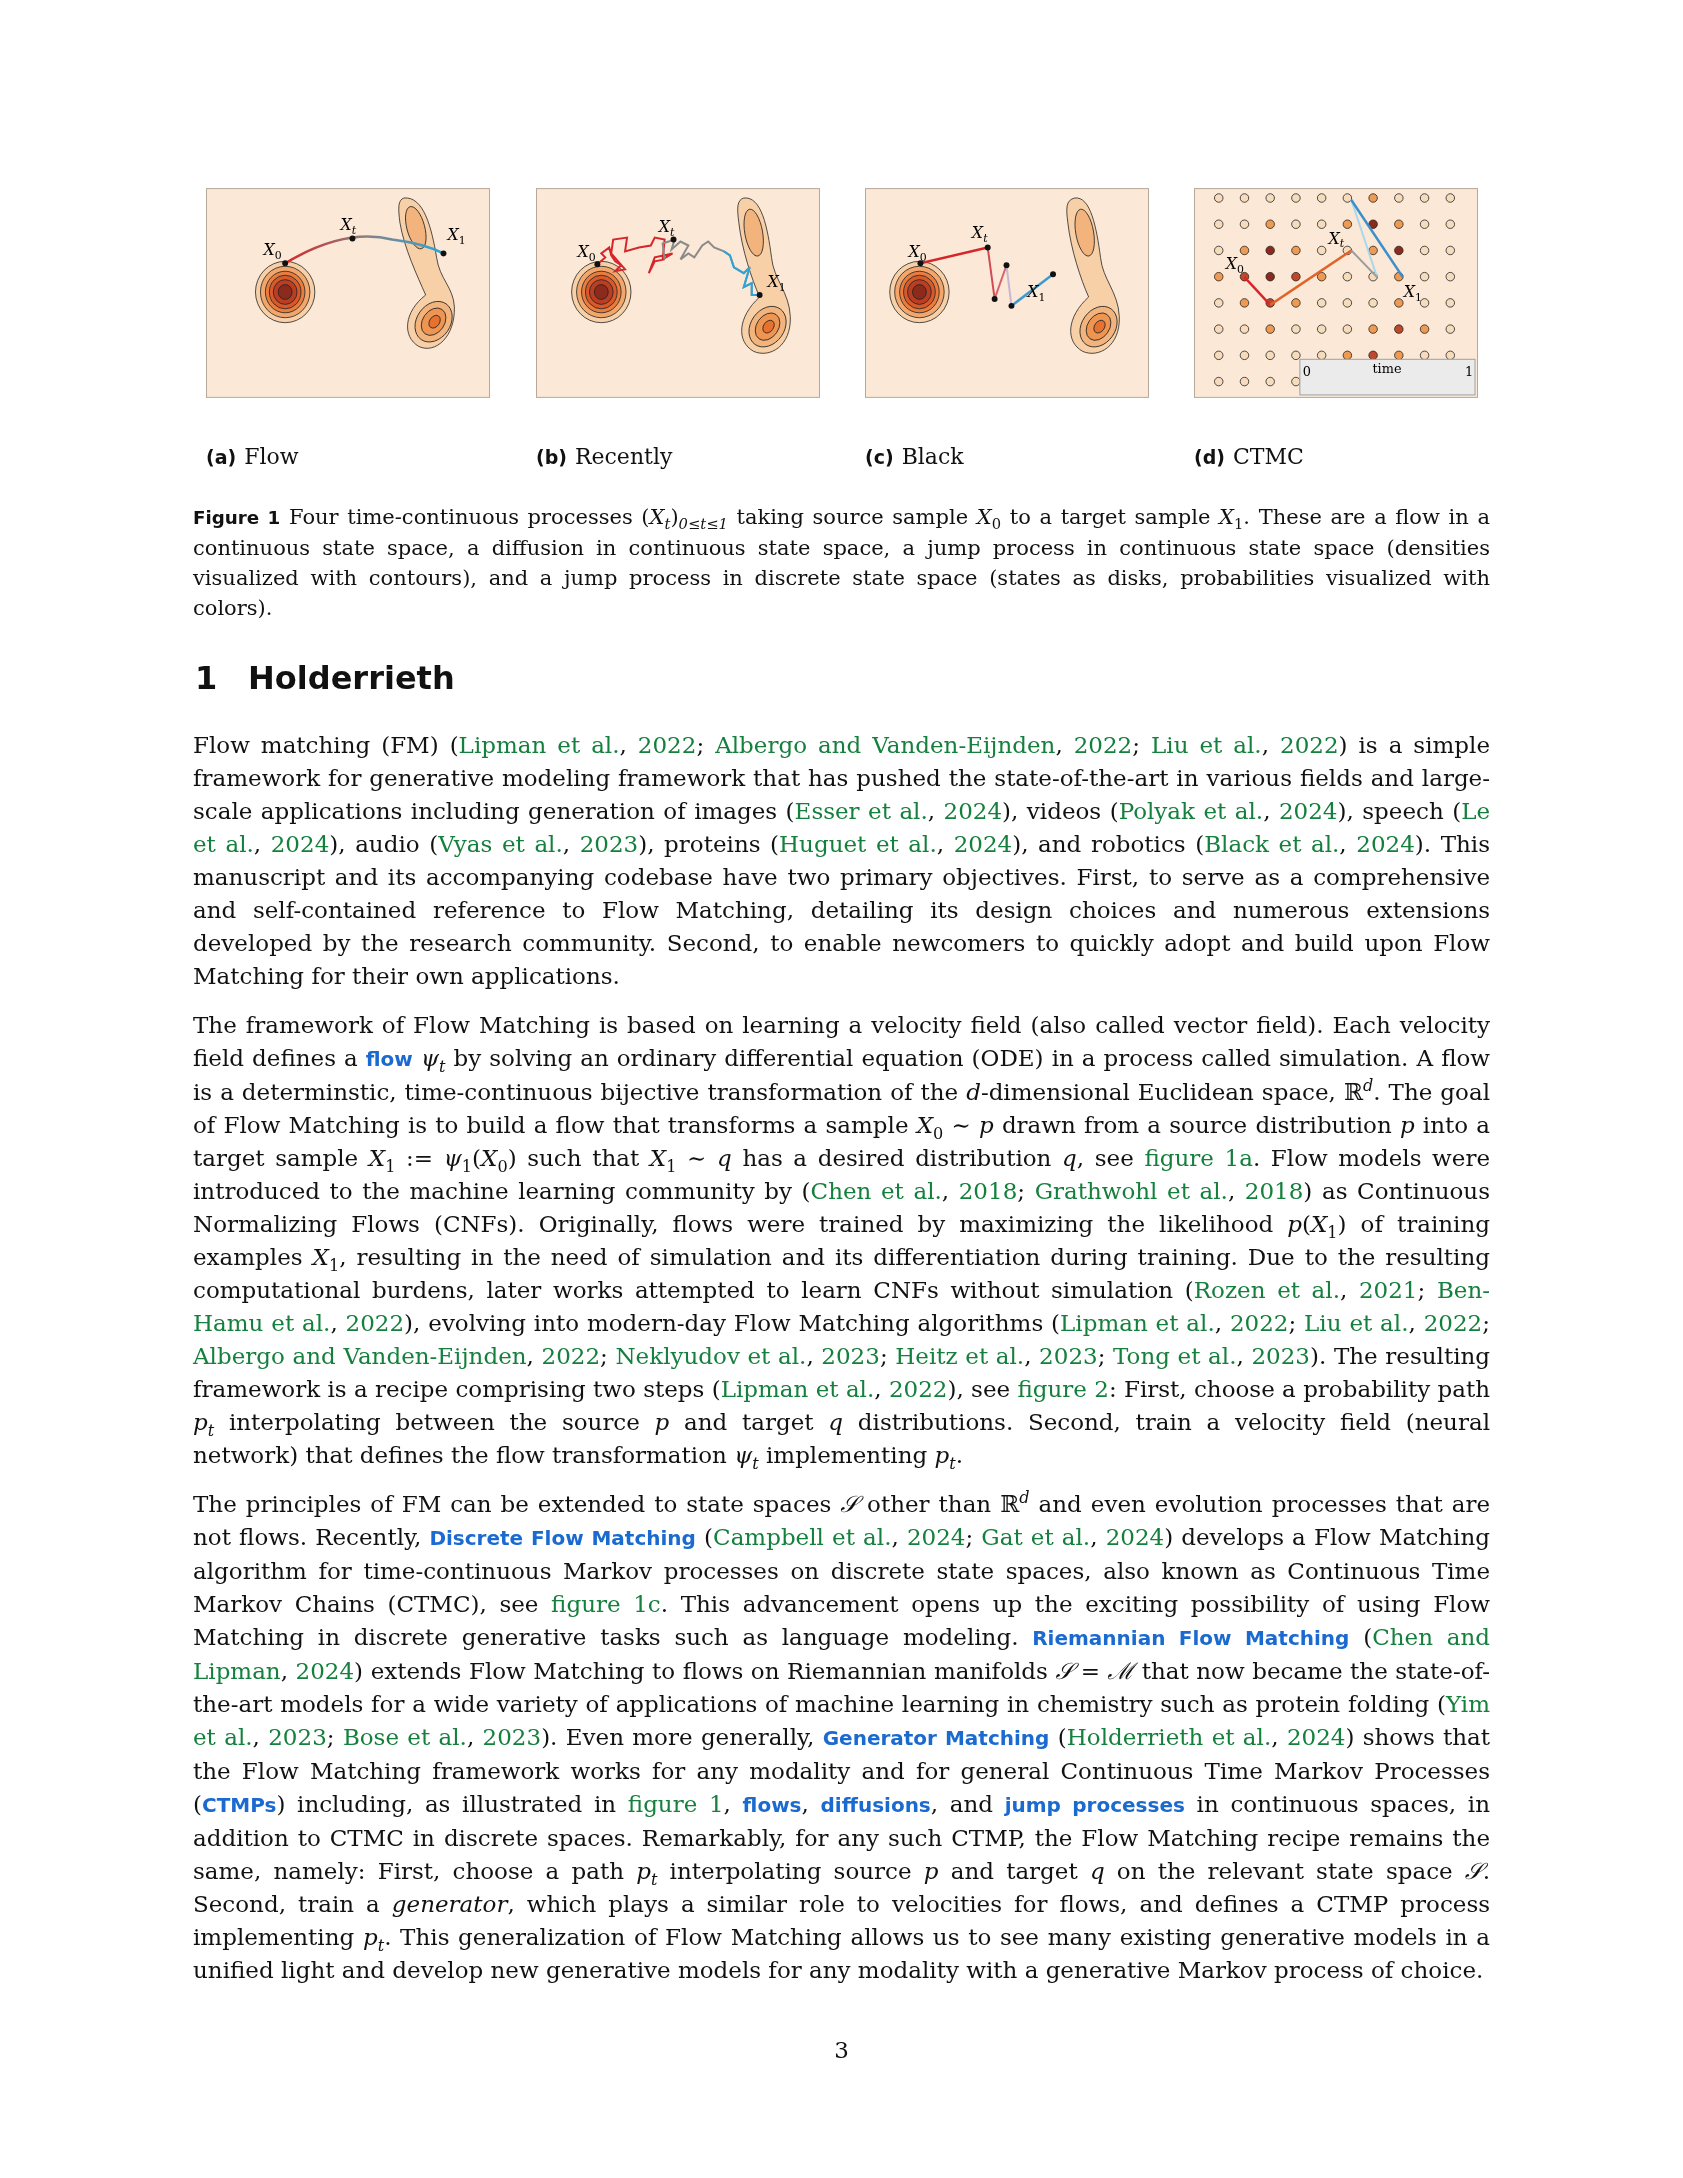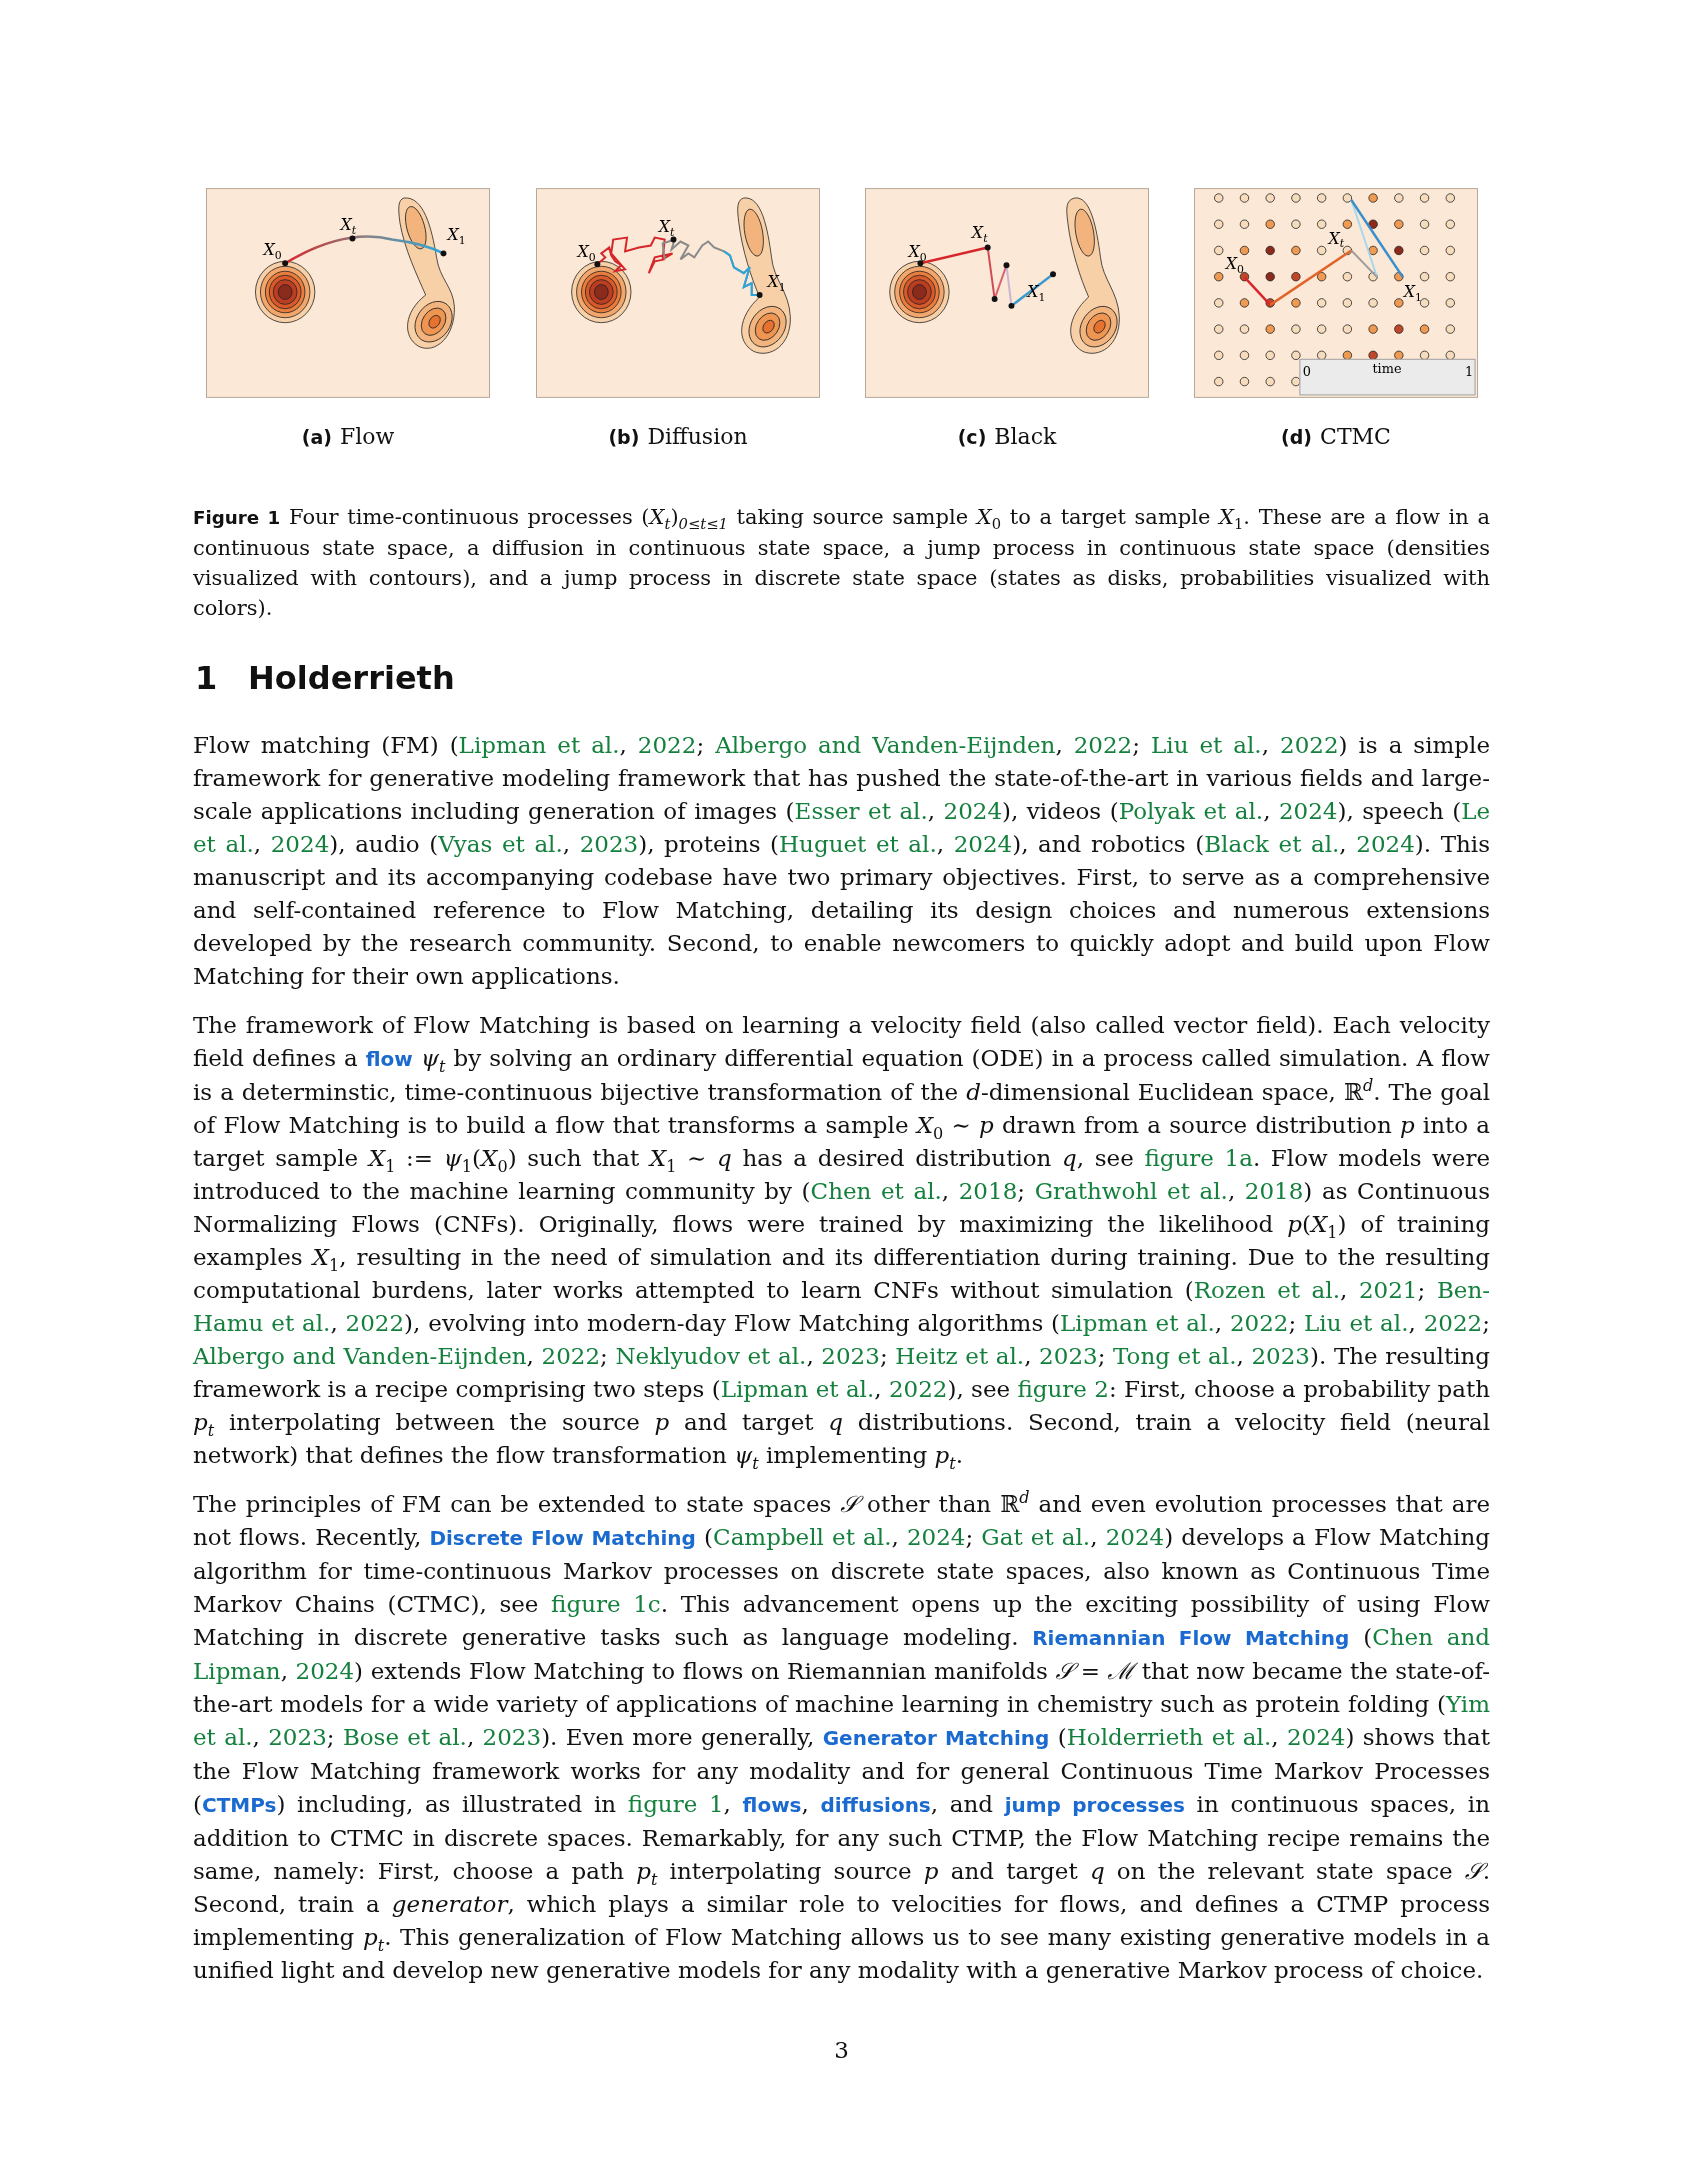--- a/index.html
+++ b/index.html
@@ -1,21 +1,21 @@
 <!DOCTYPE html>
 <html><head>
 <meta charset="utf-8">
 <style>
   html, body { margin:0; padding:0; background:#ffffff; }
   body { width:1683px; height:2178px; position:relative; overflow:hidden;
          font-family:"DejaVu Serif", "Liberation Serif", serif; color:#111; }
   .fig-row { position:absolute; top:188px; left:206px; width:1277px; height:213px; }
   .panel { position:absolute; top:0; width:284px; height:210px; }
   .panel svg { width:284px; height:210px; display:block; }
-  .sublabel { position:absolute; top:424px; font-size:22px; text-align:center; width:284px; }
+  .sublabel { position:absolute; top:444px; font-size:22px; text-align:left; width:284px; }
   .sublabel .tag { font-family:"DejaVu Sans", "Liberation Sans", sans-serif; font-weight:bold; font-size:19px; margin-right:8px; }
   .caption { position:absolute; left:193px; top:502px; width:1297px; font-size:21px; line-height:30px; text-align:justify; }
   .caption .figlabel { font-family:"DejaVu Sans", "Liberation Sans", sans-serif; font-weight:bold; font-size:18.3px; }
   h1.section { position:absolute; left:195px; top:659px; margin:0; font-family:"DejaVu Sans", "Liberation Sans", sans-serif; font-weight:bold; font-size:32px; }
   h1.section .num { display:inline-block; width:53px; }
   .body { position:absolute; left:193px; width:1297px; font-size:23px; line-height:33px; text-align:justify; }
   .body p { margin:0 0 16px 0; }
   .cite { color:#15803d; }
   .kw { color:#1a6ad0; font-family:"DejaVu Sans", "Liberation Sans", sans-serif; font-weight:bold; font-size:20px; }
   i.m { font-style:italic; }
@@ -232,21 +232,21 @@
         <text x="110" y="190" font-size="13" font-family="DejaVu Serif, serif">0</text>
         <text x="195" y="187" font-size="13" text-anchor="middle" font-family="DejaVu Serif, serif">time</text>
         <text x="274" y="190" font-size="13" font-family="DejaVu Serif, serif">1</text>
         <line x1="113" y1="201" x2="278" y2="201" stroke="url(#tg2)" stroke-width="4" stroke-linecap="round"></line>
       </g>
     </svg>
   </div>
 </div>
 
 <div class="sublabel" style="left:206px;"><span class="tag">(a)</span><span>Flow</span></div>
-<div class="sublabel" style="left:536px;"><span class="tag">(b)</span><span>Diffusion</span></div>
+<div class="sublabel" style="left:536px;"><span class="tag">(b)</span><span>Recently</span></div>
 <div class="sublabel" style="left:865px;"><span class="tag">(c)</span><span>Black</span></div>
 <div class="sublabel" style="left:1194px;"><span class="tag">(d)</span><span>CTMC</span></div>
 
 <div class="caption">
   <span class="figlabel">Figure 1</span>
   <span>Four time-continuous processes (</span><i class="m">X</i><sub><i>t</i></sub><span>)</span><sub><i>0≤t≤1</i></sub><span> taking source sample </span><i class="m">X</i><sub>0</sub><span> to a target sample </span><i class="m">X</i><sub>1</sub><span>. These are a flow in a continuous state space, a diffusion in continuous state space, a jump process in continuous state space (densities visualized with contours), and a jump process in discrete state space (states as disks, probabilities visualized with colors).</span>
 </div>
 
 <h1 class="section"><span class="num">1</span><span>Holderrieth</span></h1>
 

